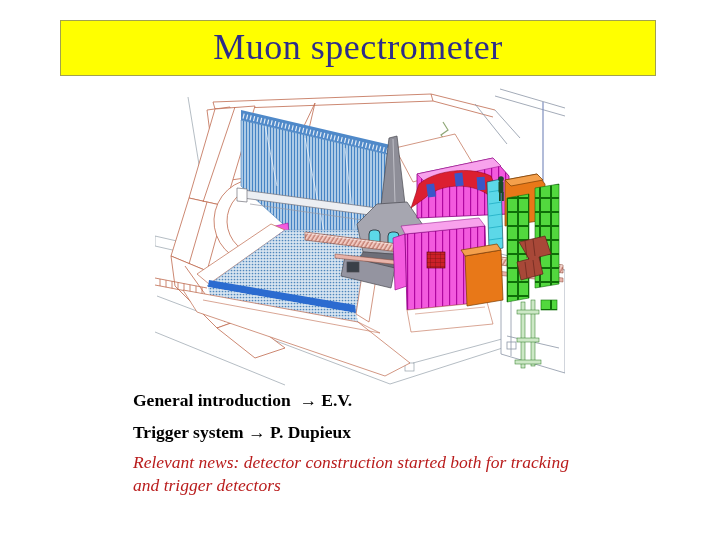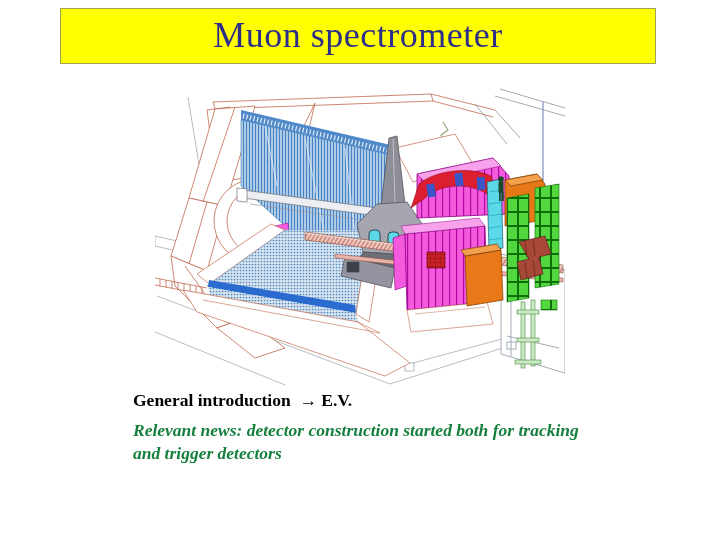--- a/index.html
+++ b/index.html
@@ -1,27 +1,27 @@
 <!DOCTYPE html>
 <html><head>
 <meta charset="utf-8">
 <style>
   html,body{margin:0;padding:0;background:#ffffff;}
   .slide{position:relative;width:720px;height:540px;background:#ffffff;overflow:hidden;
          font-family:"Liberation Serif",serif;}
-  .banner{position:absolute;left:60px;top:8px;width:594px;height:54px;background:#ffff00;
+  .banner{position:absolute;left:60px;top:20px;width:594px;height:54px;background:#ffff00;
           border:1px solid #a2a24e;display:flex;align-items:center;justify-content:center;}
   .banner .title{font-size:36px;font-weight:normal;color:#2d2d8a;letter-spacing:0.5px;
           line-height:1;padding-bottom:2px;}
   .figure-wrap{position:absolute;left:155px;top:86px;width:410px;height:300px;}
   .figure-wrap svg{display:block;width:410px;height:300px;}
   .agenda{position:absolute;left:133px;top:384px;width:462px;}
   .agenda-item{font-size:17.5px;font-weight:bold;color:#000000;line-height:32px;
           white-space:pre-wrap;}
-  .news{font-size:17.5px;font-weight:bold;font-style:italic;color:#15803d;line-height:23px;
+  .news{font-size:17.5px;font-weight:normal;font-style:italic;color:#b91c1c;line-height:23px;
           margin-top:3px;}
 </style>
 </head>
 <body>
 
 <div class="slide">
 
   <div class="banner">
     <span class="title">Muon spectrometer</span>
   </div>
@@ -189,16 +189,17 @@
         <rect x="360" y="274" width="26" height="4" fill="#cde8c6"></rect>
       </g>
 
       <path d="M364,156 L390,150 L396,168 L384,171 L388,188 L366,194 L362,176 L374,173 Z" fill="#a84838" stroke="#5a2018" stroke-width="0.7"></path>
       <path d="M370,155 L372,172 M378,153 L380,170 M370,176 L372,192 M378,174 L380,190" stroke="#5a2018" stroke-width="0.6" fill="none"></path>
     </svg>
   </div>
 
   <div class="agenda">
     <div class="agenda-item">General introduction  → E.V.</div>
+    <div class="agenda-item">Trigger system → P. Dupieux</div>
     <div class="news">Relevant news: detector construction started both for tracking and trigger detectors</div>
   </div>
 
 </div>
 
 </body></html>

